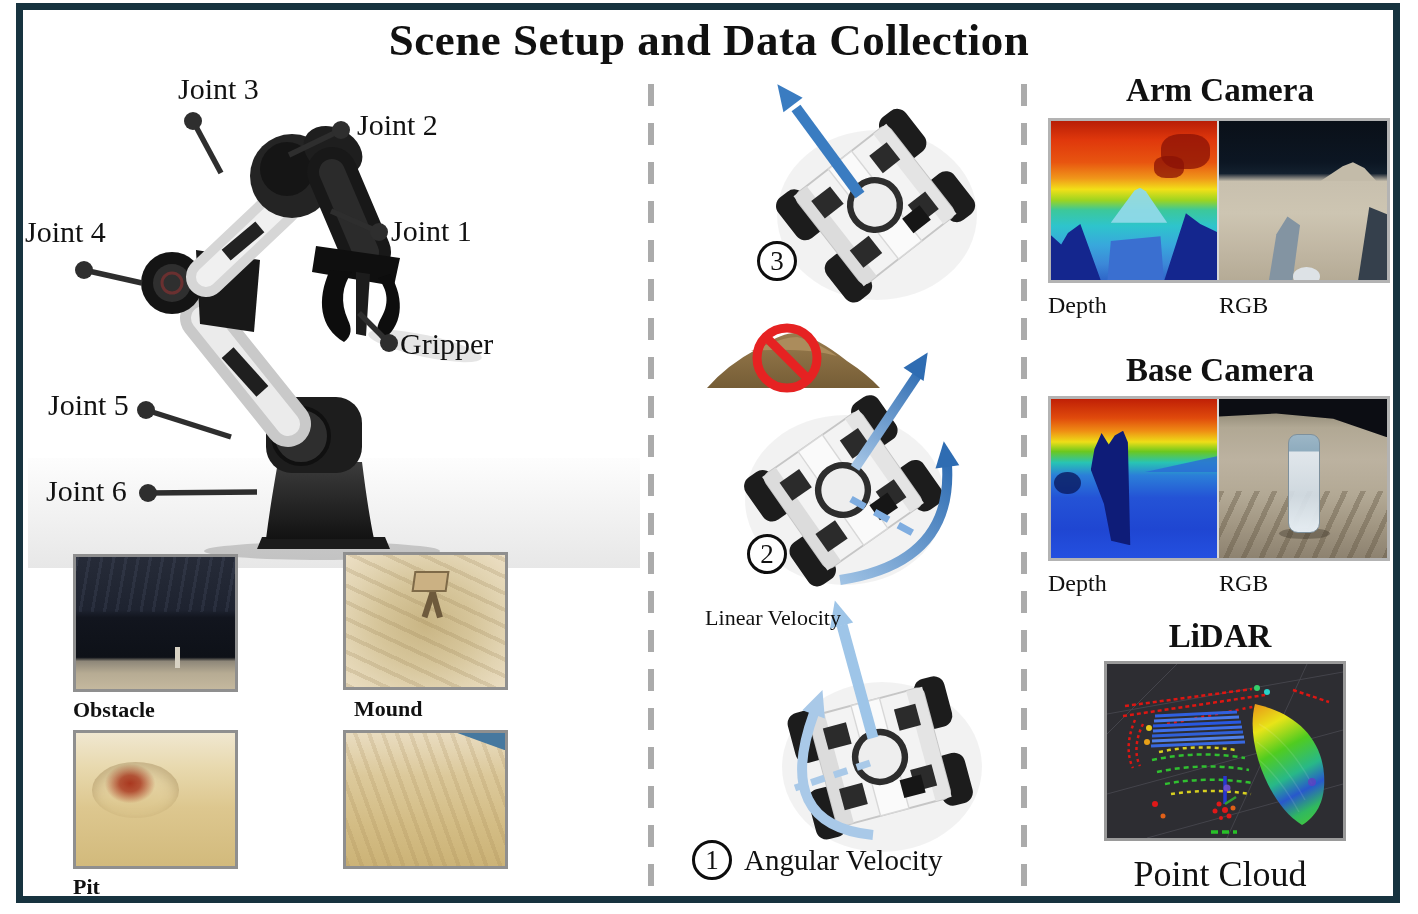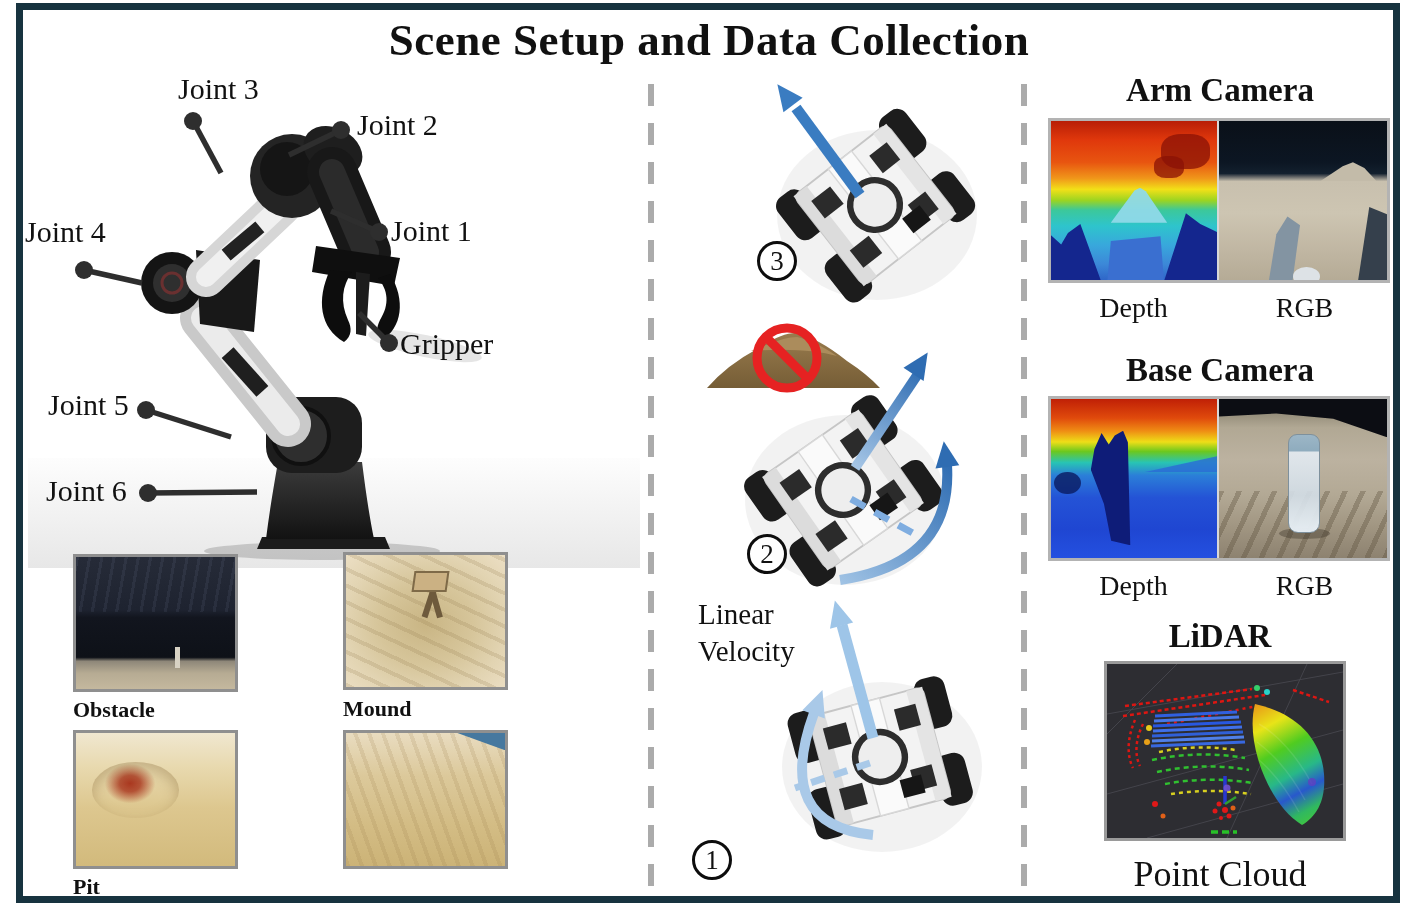--- a/index.html
+++ b/index.html
@@ -30,31 +30,31 @@
   .step-badge {
     position:absolute; width:40px; height:40px; border:3px solid #0d0d0d; border-radius:50%;
     display:flex; align-items:center; justify-content:center;
     font-size:27px; background:rgba(255,255,255,0.85);
   }
   .step-badge-inline {
     width:40px; height:40px; border:3px solid #0d0d0d; border-radius:50%; flex:0 0 auto;
     display:flex; align-items:center; justify-content:center; font-size:27px; background:#fff;
   }
   .vel-label { font-size:29px; }
-  .linear-vel { position:absolute; left:698px; top:596px; width:150px; 
-    font-size:29px; line-height:37px; }
+  .linear-vel { position:absolute; left:698px; top:596px; width:150px; text-align:center;
+    font-size:22px; line-height:44px; }
   .angular-row { position:absolute; left:692px; top:840px; display:flex; align-items:center; gap:12px; }
   
   .sensor-title { position:absolute; width:360px; left:1040px; text-align:center;
     font-size:33px; font-weight:bold; }
   .cam-box { position:absolute; left:1048px; width:342px; height:165px;
     border:3px solid #b3b3b3; display:flex; background:#fff; }
   .cam-half { position:relative; width:50%; height:100%; overflow:hidden; }
   .cam-half.first { border-right:2px solid #d8d8d8; }
-  .cam-caption { position:absolute; font-size:28px; text-align:center; width:171px; }
+  .cam-caption { position:absolute; font-size:24px; width:171px; }
   .lidar-box { position:absolute; left:1104px; top:661px; width:242px; height:180px;
     border:3px solid #9a9a9a; background:#2a2a2f; }
   
   .arm-depth {
     width:100%; height:100%;
     background:linear-gradient(180deg,#b81e06 0%,#e0380c 12%,#e85510 26%,#f0961a 36%,#f2e018 43%,
       #9ad422 50%,#3cc89a 56%,#2ec4cc 66%,#38a8dc 78%,#3c88d8 90%,#2f66c8 100%);
   }
   .arm-depth .dk-blob { position:absolute; background:#8a1206; opacity:.75; border-radius:40%;}
   .arm-depth .mound { position:absolute; left:36%; top:42%; width:34%; height:22%;
@@ -235,21 +235,21 @@
   <div class="terrain-caption" style="left:73px;top:697px;width:165px">Obstacle</div>
 
   <div class="terrain-img" style="left:343px;top:552px;width:165px;height:138px">
     <div class="mound-img">
         <div class="tracks"></div>
         <div class="leg1"></div>
         <div class="leg2"></div>
         <div class="box"></div>
       </div>
   </div>
-  <div class="terrain-caption" style="left:343px;top:696px;width:165px">Mound</div>
+  <div class="terrain-caption" style="left:354px;top:696px;width:165px">Mound</div>
 
   <div class="terrain-img" style="left:73px;top:730px;width:165px;height:139px">
     <div class="pit-img">
         <div class="rim"></div>
       </div>
   </div>
   <div class="terrain-caption" style="left:73px;top:874px;width:165px">Pit</div>
 
   <div class="terrain-img" style="left:343px;top:730px;width:165px;height:139px">
     <div class="rough-img">
@@ -328,20 +328,21 @@
       <path d="M218,760 Q118,750 159,638" fill="none" stroke="#a9c9e8" stroke-width="10"></path>
       <polygon points="0,-16 12,10 -12,10" fill="#a9c9e8" transform="translate(162,630) rotate(20)"></polygon>
     </g>
   </svg>
 
   <div class="step-badge" style="left:757px;top:241px">3</div>
   <div class="step-badge" style="left:747px;top:534px">2</div>
   <div class="linear-vel">Linear Velocity</div>
   <div class="angular-row">
     <span class="step-badge-inline">1</span>
+    <span class="vel-label">Angular Velocity</span>
   </div>
 
   <div class="sensor-title" style="top:72px">Arm Camera</div>
   <div class="cam-box" style="top:118px">
     <div class="cam-half first">
       <div class="arm-depth">
         <div class="dk-blob" style="right:4%;top:8%;width:30%;height:22%"></div>
         <div class="dk-blob" style="right:20%;top:22%;width:18%;height:14%"></div>
         <div class="mound"></div>
         <div class="mid-blue"></div>

